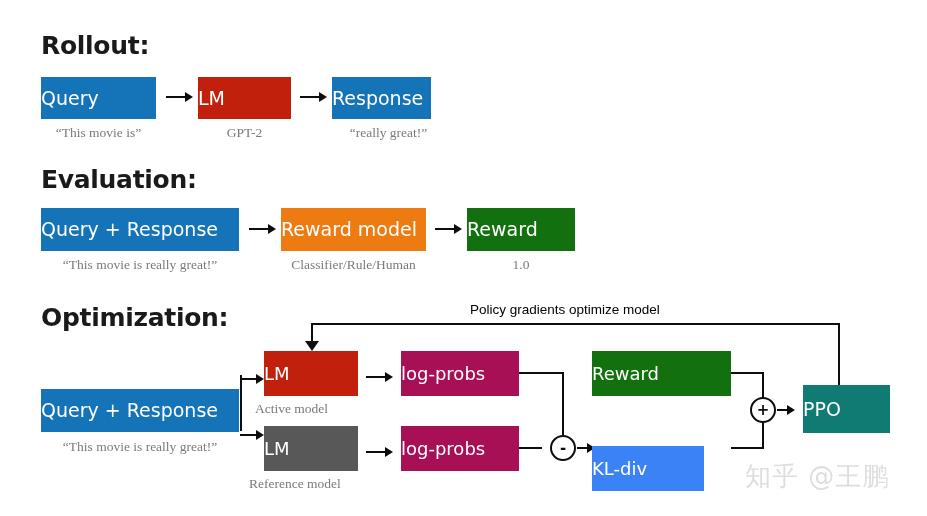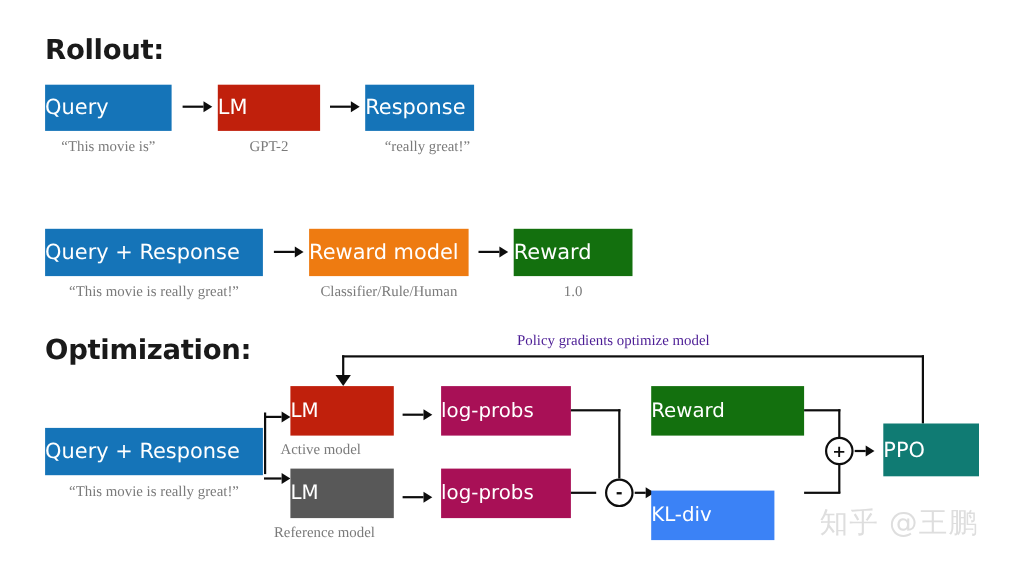--- a/index.html
+++ b/index.html
@@ -50,23 +50,23 @@
     font-family: Liberation Serif, serif;
     font-size: 13.5px;
     color: #7a7a7a;
     white-space: nowrap;
     text-align: center;
     line-height: 1;
   }
 
   
   .flow-label {
-    font-family: Liberation Serif, serif;
+    font-family: Liberation Sans, sans-serif;
     font-size: 13.5px;
-    color: #4c1d95;
+    color: #000000;
     white-space: nowrap;
     line-height: 1;
   }
 
   
   .arrow-h {
     height: 2px;
     background: #0d0d0d;
   }
   .arrow-head {
@@ -137,20 +137,21 @@
   <div class="abs arrow-wrap" style="left:300px; top:92px;">
     <div class="arrow-h" style="width:19px;"></div>
       <div class="arrow-head"></div>
   </div>
 
   <div class="abs box box-md" style="left:332px; top:77px; width:99px; height:42px; background:#1574B8;">
     <span>Response</span>
   </div>
   <div class="abs caption" style="left:332px; top:126px; width:113px;">“really great!”</div>
 
+  <div class="abs section-title" style="left:41px; top:167px;">Evaluation:</div>
 
   <div class="abs box box-md" style="left:41px; top:208px; width:198px; height:43px; background:#1574B8;">
     <span>Query + Response</span>
   </div>
   <div class="abs caption" style="left:34px; top:258px; width:212px;">“This movie is really great!”</div>
 
   <div class="abs arrow-wrap" style="left:249px; top:224px;">
     <div class="arrow-h" style="width:19px;"></div>
       <div class="arrow-head"></div>
   </div>

